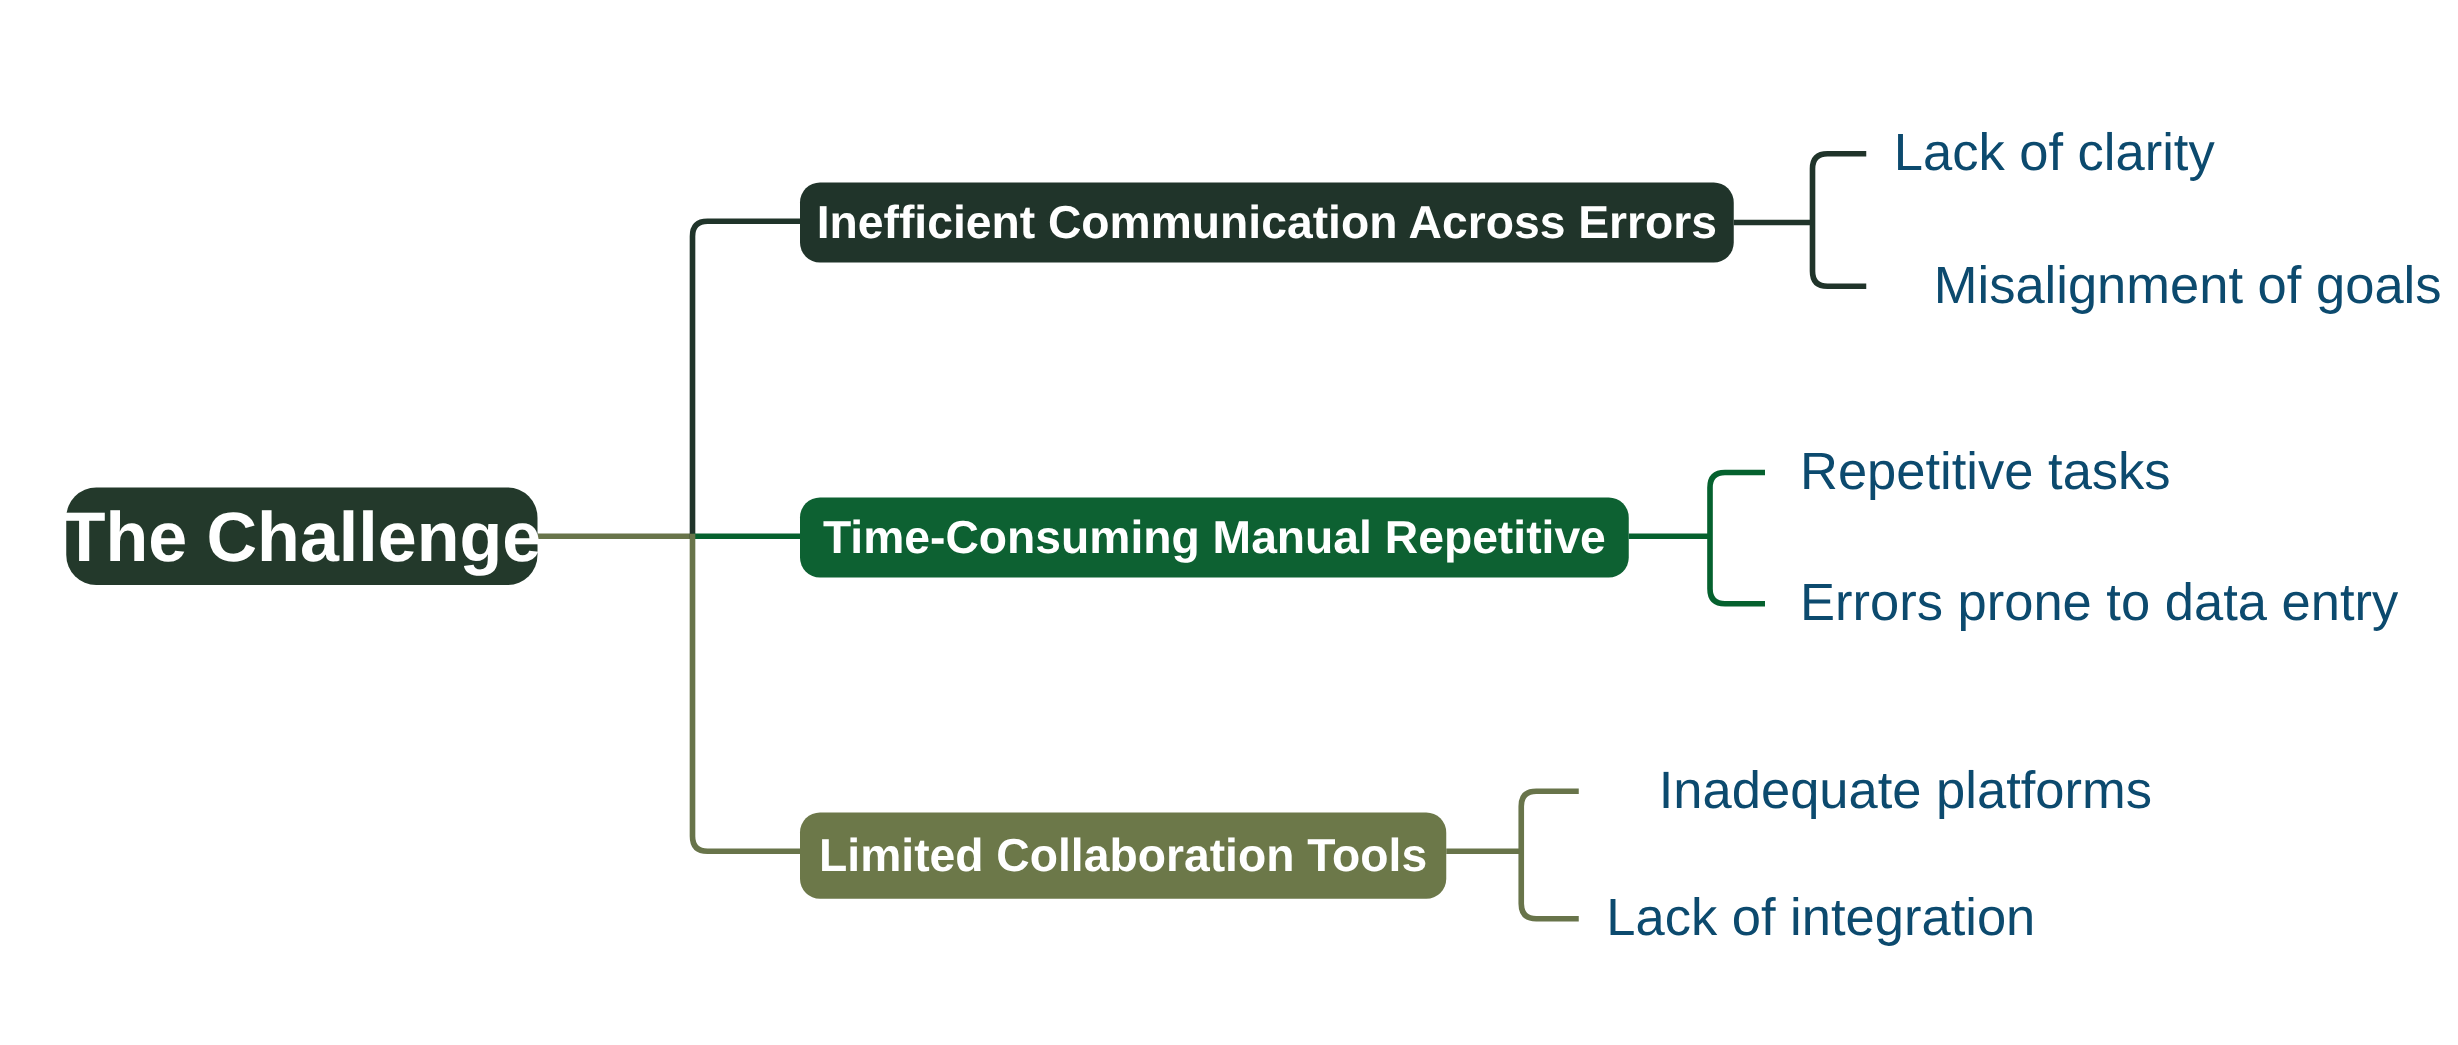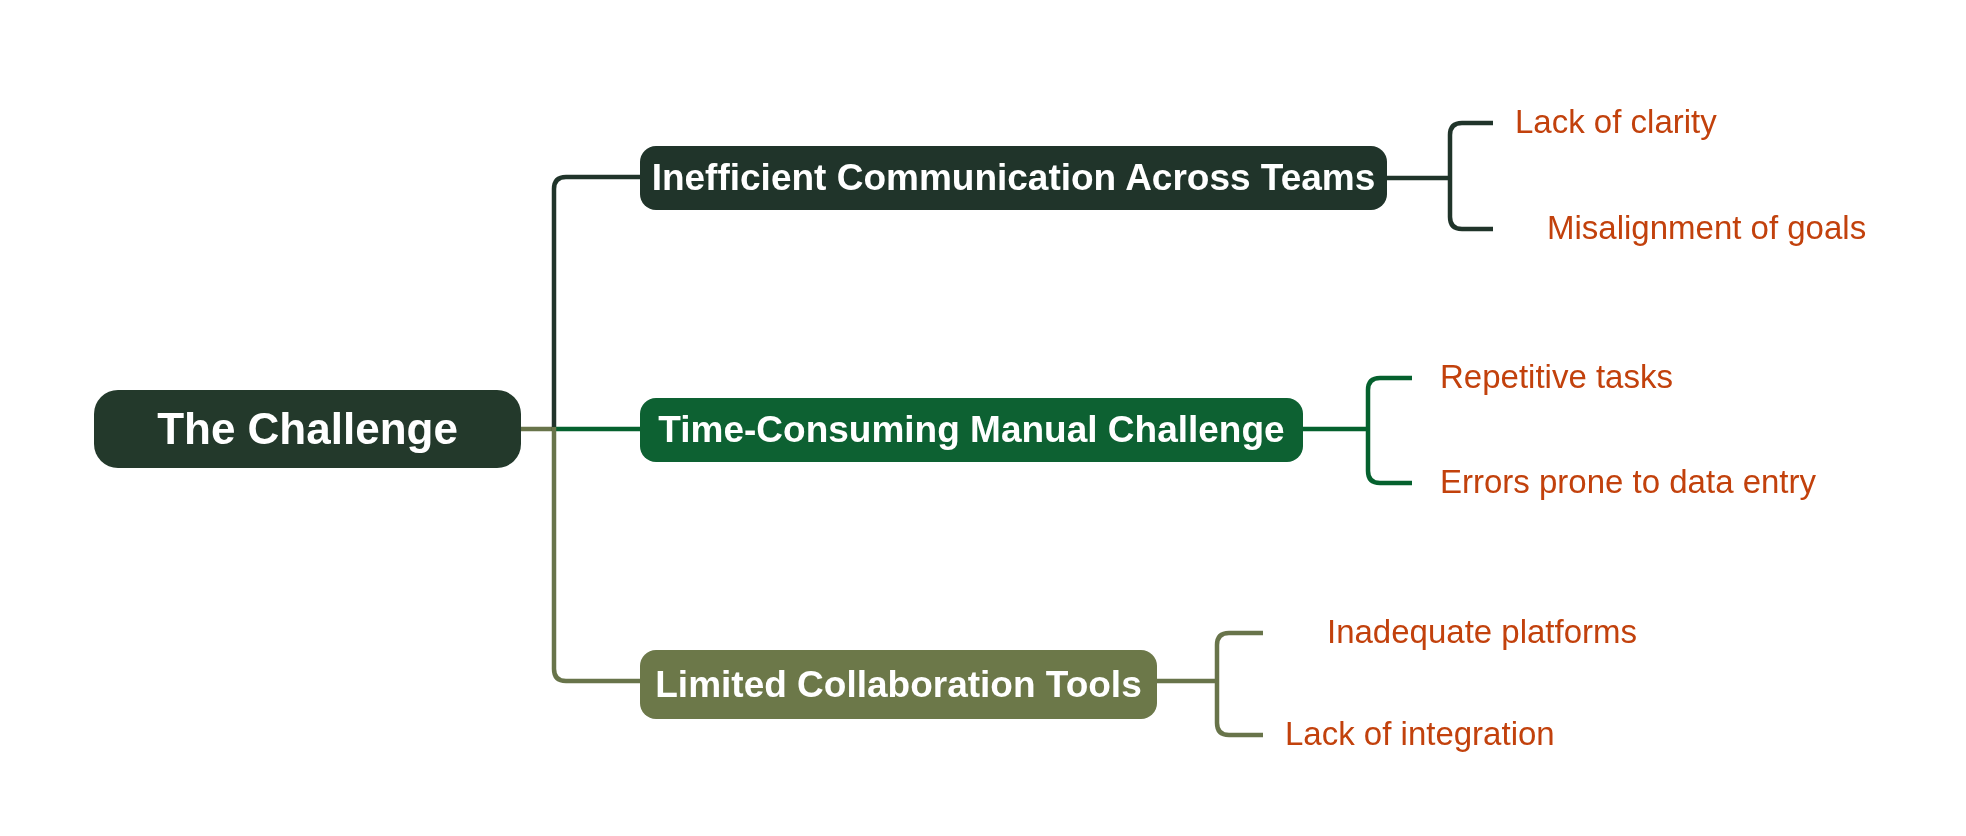--- a/index.html
+++ b/index.html
@@ -6,27 +6,27 @@
   .canvas{
     position:relative;width:1966px;height:836px;background:#ffffff;
     font-family:"Liberation Sans",sans-serif;overflow:hidden;
   }
   .connector-layer{position:absolute;left:0;top:0;width:1966px;height:836px;}
   .connector-layer path{fill:none;stroke-width:4.5px;}
   .node{
     position:absolute;display:flex;align-items:center;justify-content:center;
     color:#ffffff;font-weight:bold;white-space:nowrap;box-sizing:border-box;
   }
-  .node-root{left:53px;top:390px;width:427px;height:78px;border-radius:24px;font-size:44px;background:#23392B;margin-left:41px;}
+  .node-root{left:53px;top:390px;width:377px;height:78px;border-radius:24px;font-size:56px;background:#23392B;}
   .node-b1{left:640px;top:146px;width:747px;height:64px;border-radius:16px;font-size:37px;background:#20342A;}
   .node-b2{left:640px;top:398px;width:663px;height:64px;border-radius:16px;font-size:37px;background:#0D6132;}
   .node-b3{left:640px;top:650px;width:517px;height:69px;border-radius:16px;font-size:37px;background:#6C7849;}
   .leaf{
     position:absolute;transform:translateY(-52%);
-    font-size:33px;color:#c2410c;white-space:nowrap;font-weight:normal;text-align:right;
+    font-size:42px;color:#0c4a6e;white-space:nowrap;font-weight:normal;text-align:right;
   }
   .leaf-1a{left:1515px;top:123px;}
   .leaf-1b{left:1515px;top:229px;margin-left:32px;}
   .leaf-2a{left:1440px;top:378px;}
   .leaf-2b{left:1440px;top:483px;}
   .leaf-3a{left:1285px;top:633px;margin-left:42px;}
   .leaf-3b{left:1285px;top:735px;}
 </style>
 </head>
 <body>
@@ -45,23 +45,23 @@
 
     <path d="M1387 178 H1450 M1450 178 V135 Q1450 123 1462 123 H1493 M1450 178 V217 Q1450 229 1462 229 H1493" stroke="#20342A"></path>
 
     <path d="M1303 429 H1368 M1368 429 V390 Q1368 378 1380 378 H1412 M1368 429 V471 Q1368 483 1380 483 H1412" stroke="#05612E"></path>
 
     <path d="M1157 681 H1217 M1217 681 V645 Q1217 633 1229 633 H1263 M1217 681 V723 Q1217 735 1229 735 H1263" stroke="#68744A"></path>
   </svg>
 
   <div class="node node-root">The Challenge</div>
 
-  <div class="node node-b1">Inefficient Communication Across Teams</div>
+  <div class="node node-b1">Inefficient Communication Across Errors</div>
 
-  <div class="node node-b2">Time-Consuming Manual Challenge</div>
+  <div class="node node-b2">Time-Consuming Manual Repetitive</div>
 
   <div class="node node-b3">Limited Collaboration Tools</div>
 
   <div class="leaf leaf-1a">Lack of clarity</div>
 
   <div class="leaf leaf-1b">Misalignment of goals</div>
 
   <div class="leaf leaf-2a">Repetitive tasks</div>
 
   <div class="leaf leaf-2b">Errors prone to data entry</div>

